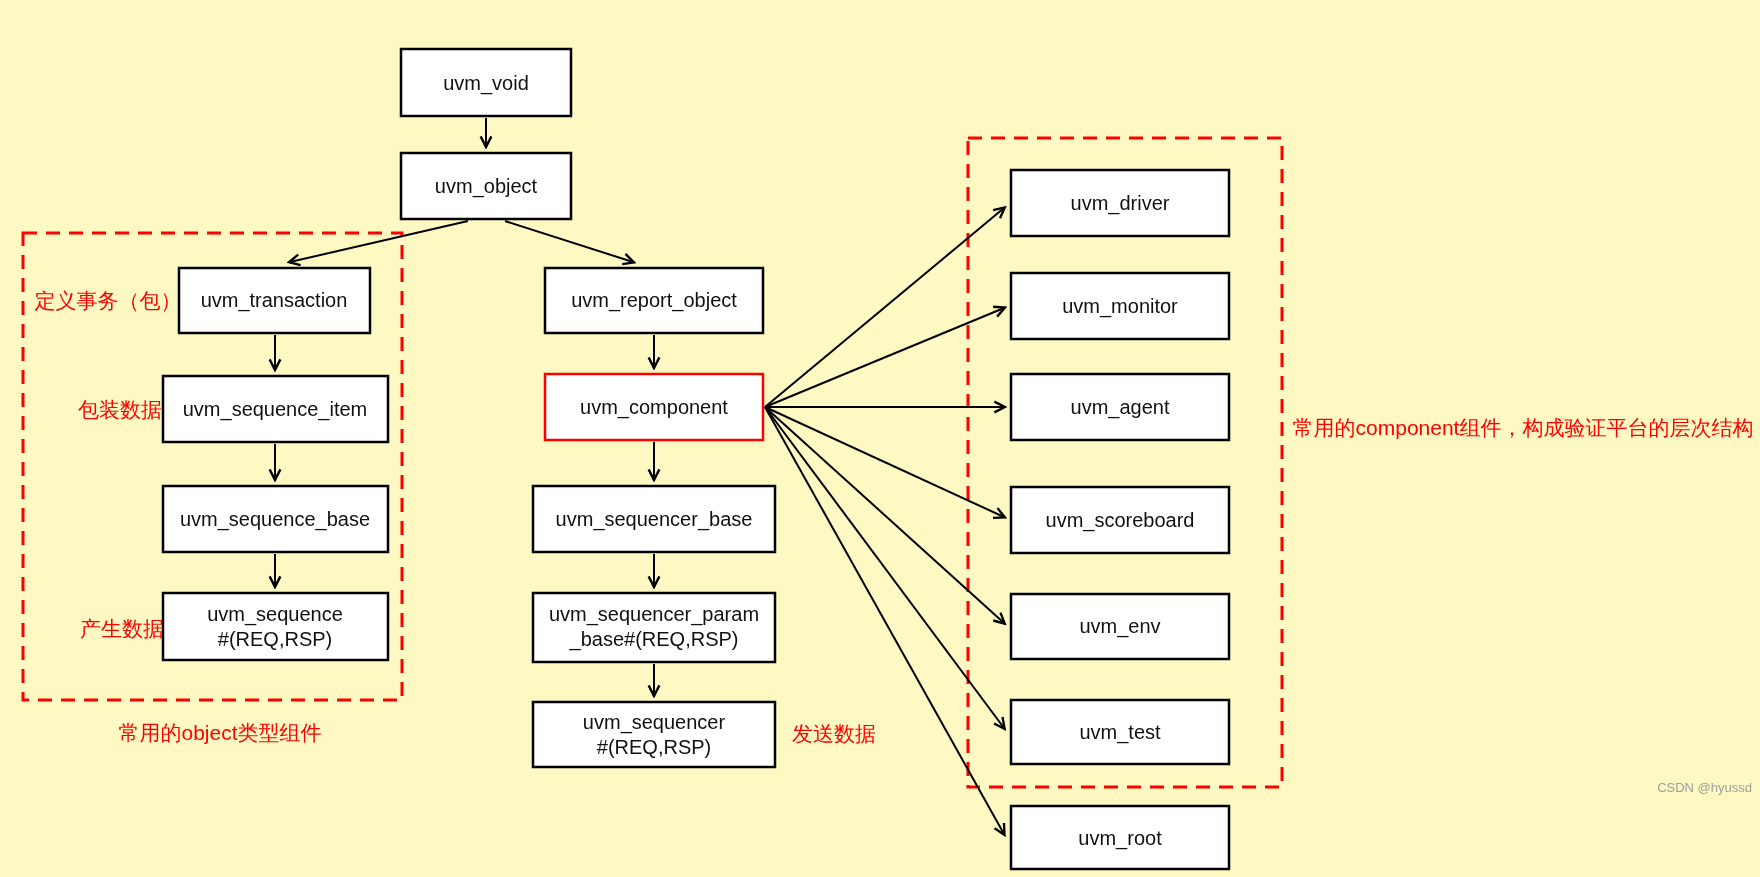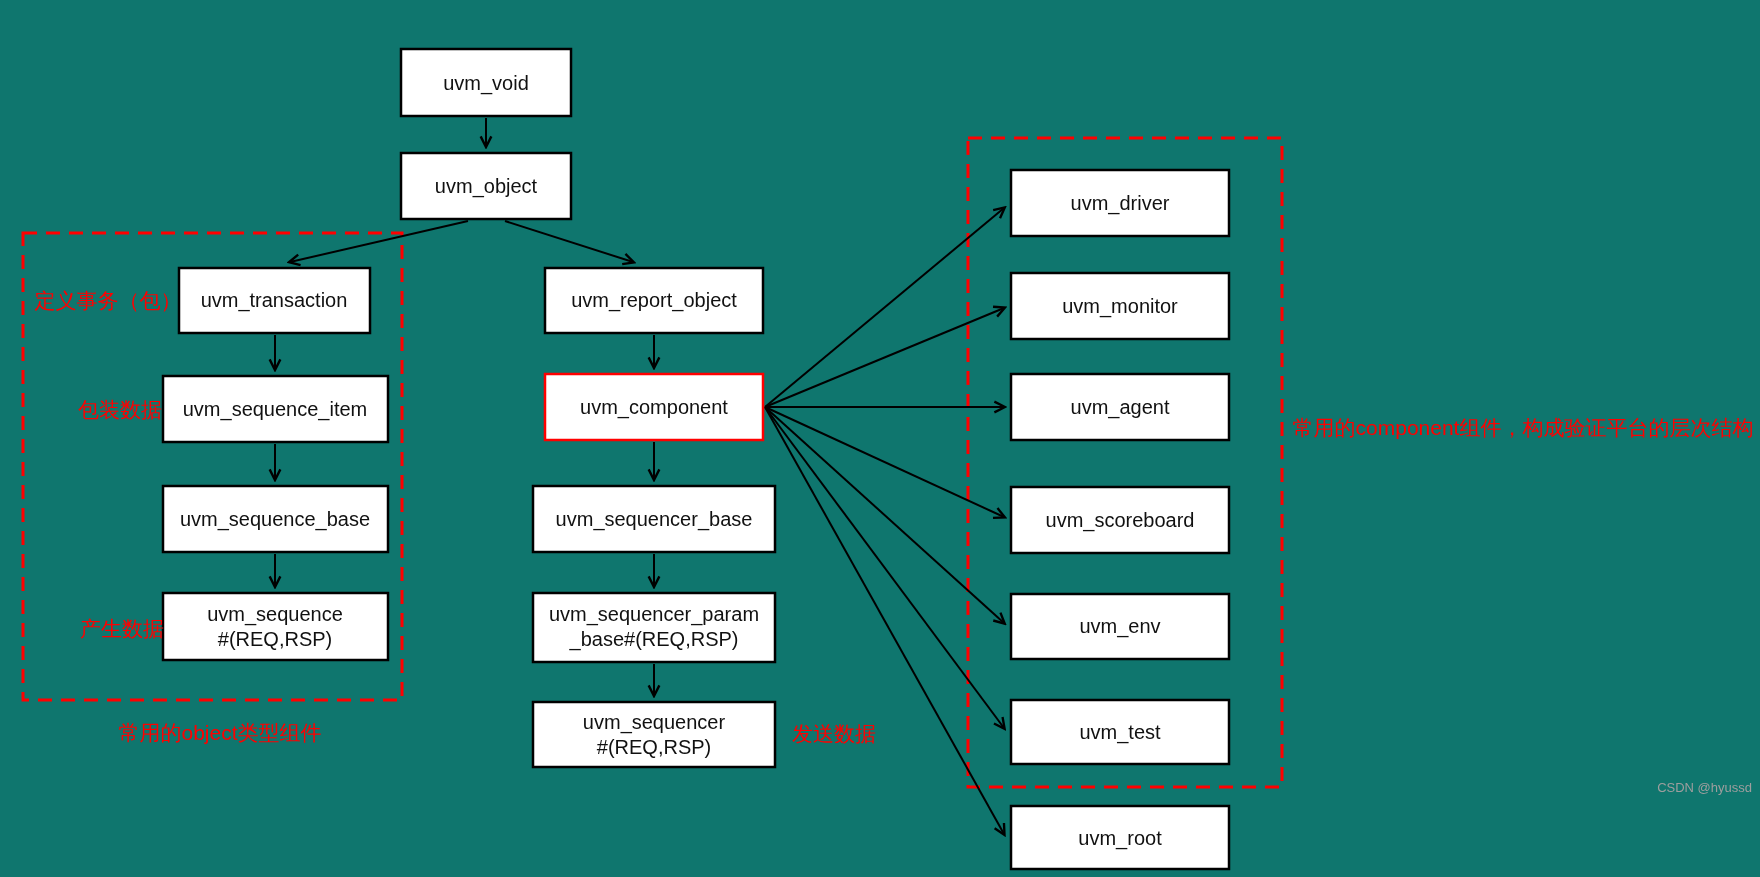--- a/index.html
+++ b/index.html
@@ -5,21 +5,21 @@
   html, body {
     margin: 0;
     padding: 0;
     background: #ffffff;
     font-family: "Liberation Sans", sans-serif;
   }
   .stage {
     position: relative;
     width: 1760px;
     height: 877px;
-    background: #0f766e;
+    background: #fef9c3;
     overflow: hidden;
   }
   svg { display: block; }
   .node-rect {
     fill: #ffffff;
     stroke: #000000;
     stroke-width: 2.5;
   }
   .node-rect.highlight {
     stroke: #ff0000;

